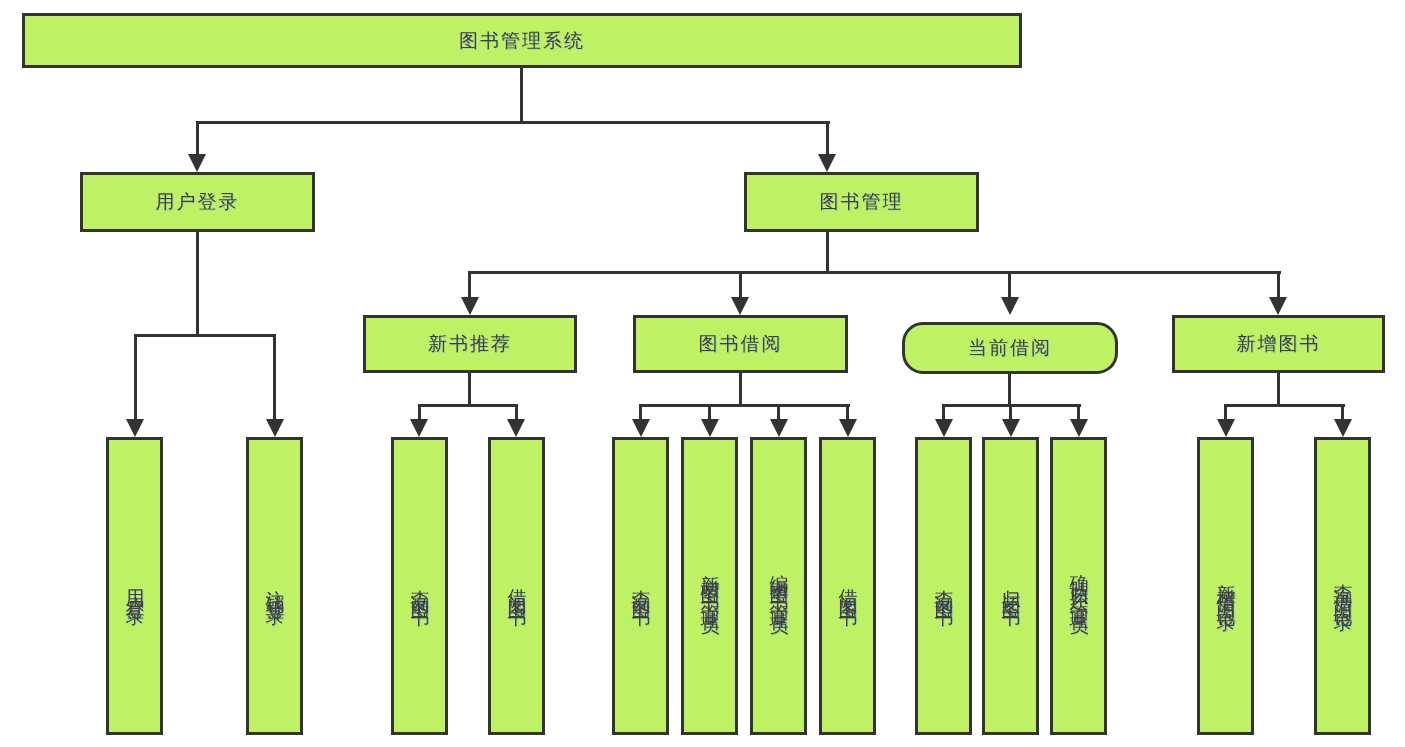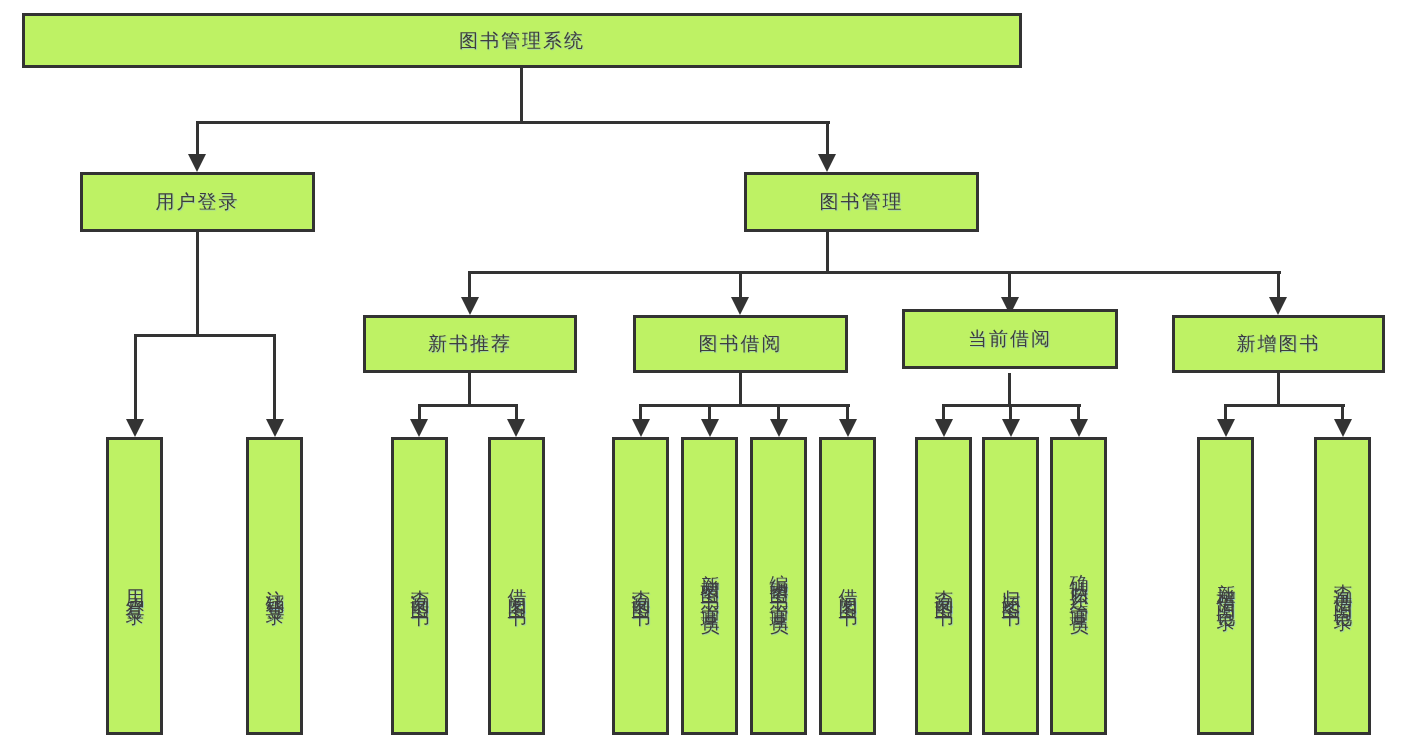--- a/index.html
+++ b/index.html
@@ -100,21 +100,21 @@
   <div class="arrow" style="left:1001px; top:297px;"></div>
   <div class="line" style="left:1277px; top:271px; width:3px; height:28px;"></div>
   <div class="arrow" style="left:1269px; top:297px;"></div>
 
   <div class="box" style="left:363px; top:315px; width:214px; height:58px;">
     <span class="lbl">新书推荐</span>
   </div>
   <div class="box" style="left:633px; top:315px; width:215px; height:58px;">
     <span class="lbl">图书借阅</span>
   </div>
-  <div class="box" style="left:902px; top:309px; width:216px; height:60px;">
+  <div class="box" style="left:902px; top:322px; width:216px; height:52px;border-radius:21px;">
     <span class="lbl">当前借阅</span>
   </div>
   <div class="box" style="left:1172px; top:315px; width:213px; height:58px;">
     <span class="lbl">新增图书</span>
   </div>
 
   <div class="line" style="left:468px; top:373px; width:3px; height:33px;"></div>
   <div class="line" style="left:418px; top:404px; width:100px; height:3px;"></div>
   <div class="line" style="left:418px; top:404px; width:3px; height:17px;"></div>
   <div class="arrow" style="left:410px; top:419px;"></div>

